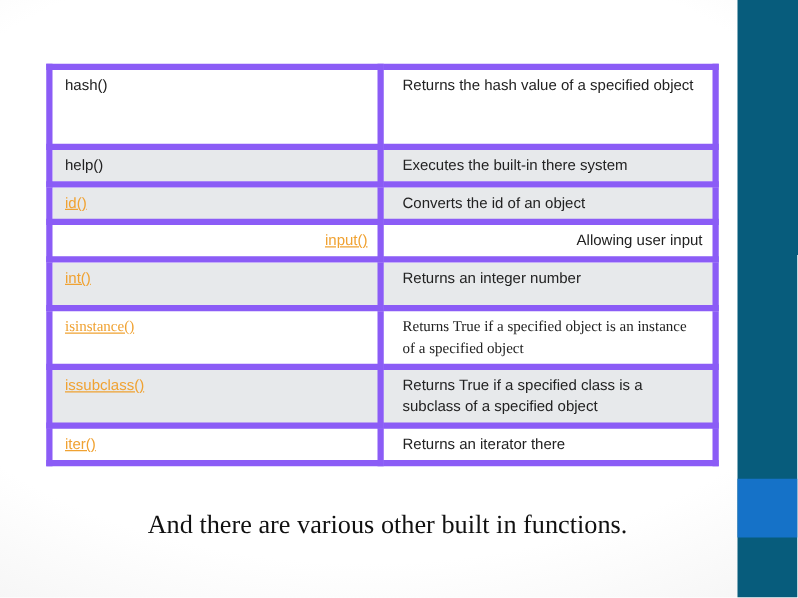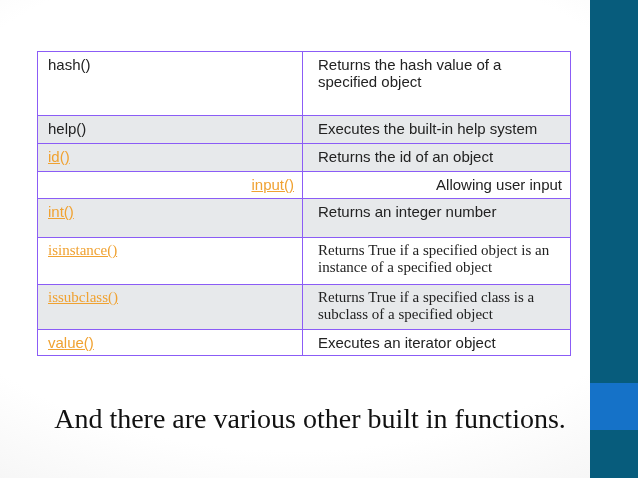--- a/index.html
+++ b/index.html
@@ -30,47 +30,47 @@
   table.functions-table {
     position: absolute;
     left: 37px; top: 51px;
     width: 533px;
     border-collapse: collapse;
     table-layout: fixed;
     background: #ffffff;
     border: 1px solid var(--border-color, #D6D8DA);
   }
   table.functions-table td {
-    border: 1px solid #8b5cf6;
+    border: 5px solid #8b5cf6;
     vertical-align: top;
-    font-size: 15px;
+    font-size: 12px;
     line-height: 17px;
     color: var(--text-color, #222222);
     padding: 4px 8px 4px 10px;
     overflow: hidden;
   }
   table.functions-table td.desc { padding-left: 15px; }
   tr.shaded { background: var(--row-shade-color, #E7E9EB); }
   .r0 { height: 64px; } .r1 { height: 28px; } .r2 { height: 44px; }
   .r3 { height: 28px; border-radius: 11px; } .r4 { height: 27px; text-align: right; } .r5 { height: 39px; }
-  .r6 { height: 47px; font-family: Liberation Serif, serif; } .r7 { height: 45px; font-family: Liberation Serif, serif; } .r8 { height: 25px; }
+  .r6 { height: 47px; font-family: Liberation Serif, serif; } .r7 { height: 45px; } .r8 { height: 25px; }
   a.fn-link {
     color: var(--link-color, #F0A232);
     text-decoration: underline;
     cursor: pointer;
   }
 
   
   .caption {
     position: absolute;
     left: 30px; top: 404px;
     width: 560px;
     text-align: center;
     font-family: "Liberation Serif", serif;
-    font-size: 28px;
+    font-size: 21px;
     line-height: 30px;
     color: #111111;
   }
 </style>
 </head>
 <body>
 
 <div class="slide">
 
   <div class="sidebar">
@@ -82,44 +82,44 @@
         <col style="width:265px">
         <col style="width:268px">
       </colgroup>
     <tbody>
       <tr class="r0">
         <td class="fn"><span>hash()</span></td>
         <td class="desc">Returns the hash value of a specified object</td>
       </tr>
       <tr class="r1 shaded">
         <td class="fn"><span>help()</span></td>
-        <td class="desc">Executes the built-in help system</td>
+        <td class="desc">Executes the built-in there system</td>
       </tr>
       <tr class="r3 shaded">
         <td class="fn"><a class="fn-link">id()</a></td>
-        <td class="desc">Returns the id of an object</td>
+        <td class="desc">Converts the id of an object</td>
       </tr>
       <tr class="r4">
         <td class="fn"><a class="fn-link">input()</a></td>
         <td class="desc">Allowing user input</td>
       </tr>
       <tr class="r5 shaded">
         <td class="fn"><a class="fn-link">int()</a></td>
         <td class="desc">Returns an integer number</td>
       </tr>
       <tr class="r6">
         <td class="fn"><a class="fn-link">isinstance()</a></td>
         <td class="desc">Returns True if a specified object is an instance of a specified object</td>
       </tr>
       <tr class="r7 shaded">
         <td class="fn"><a class="fn-link">issubclass()</a></td>
         <td class="desc">Returns True if a specified class is a subclass of a specified object</td>
       </tr>
       <tr class="r8">
-        <td class="fn"><a class="fn-link">value()</a></td>
-        <td class="desc">Executes an iterator object</td>
+        <td class="fn"><a class="fn-link">iter()</a></td>
+        <td class="desc">Returns an iterator there</td>
       </tr>
     </tbody>
   </table>
 
   <div class="caption">And there are various other built in functions.</div>
 
 </div>
 
 </body></html>

